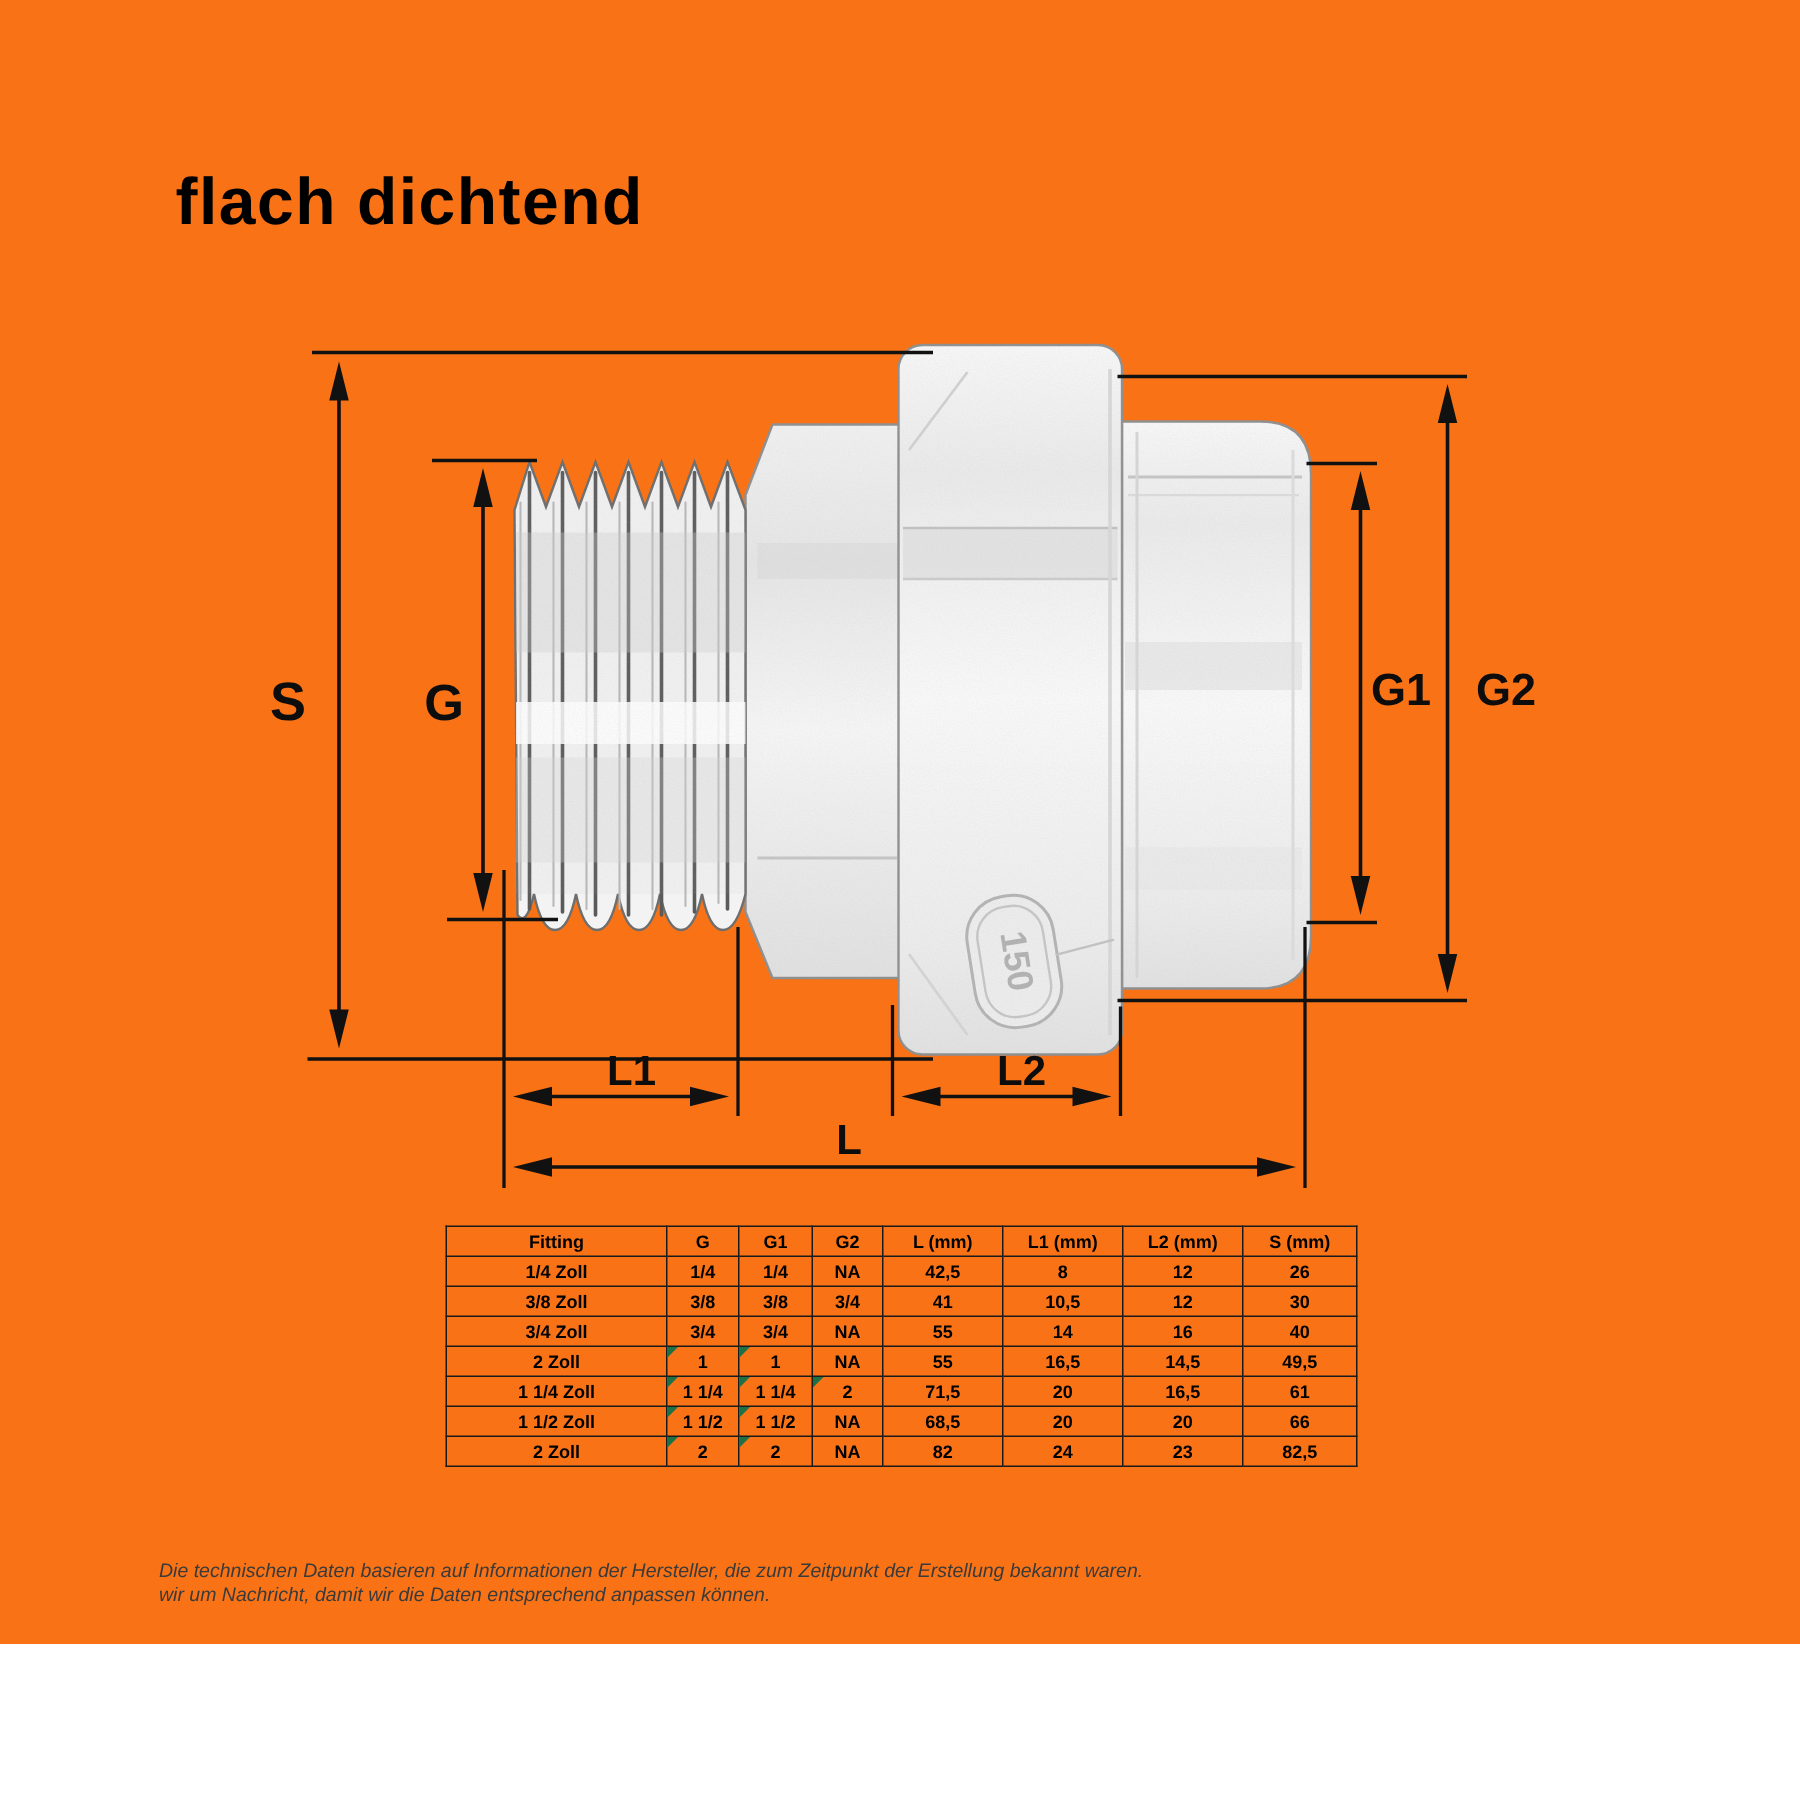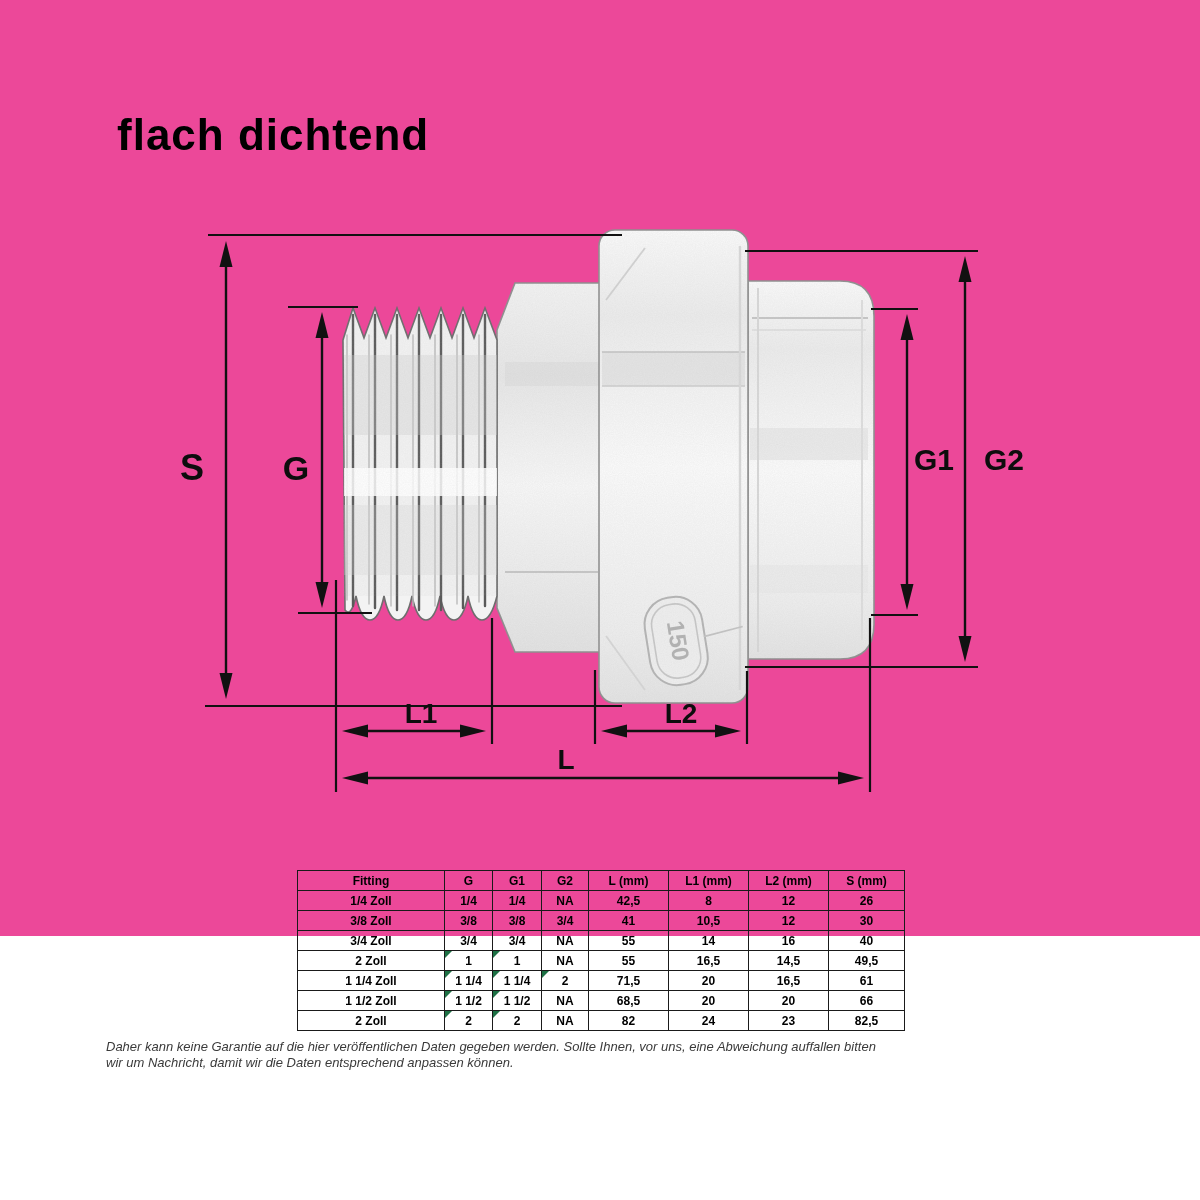--- a/index.html
+++ b/index.html
@@ -7,30 +7,30 @@
     --dim-line:#111111;
     --text-black:#000000;
     --disclaimer-gray:#3a3a3a;
   }
   html,body{margin:0;padding:0;}
   body{
     width:1200px;height:1200px;background:#ffffff;
     font-family:"Liberation Sans", sans-serif;
     position:relative;overflow:hidden;
   }
-  .page{position:absolute;left:0;top:0;width:1200px;height:936px;background:#ec4899;}
+  .page{position:absolute;left:0;top:0;width:1200px;height:1096px;background:#f97316;}
   .title{
     position:absolute;left:117px;top:110px;
     font-size:44px;font-weight:700;color:var(--text-black);
     letter-spacing:1px;white-space:nowrap;
   }
   .diagram-wrap{position:absolute;left:0;top:0;width:1200px;height:820px;}
   
   .spec-table{
-    position:absolute;left:297px;top:870px;
+    position:absolute;left:297px;top:817px;
     border-collapse:collapse;table-layout:fixed;
     font-size:12px;font-weight:700;color:#000;
   }
   .spec-table th,.spec-table td{
     border:1px solid #1a1a1a;
     height:19px;padding:0 2px;
     text-align:center;vertical-align:middle;
     position:relative;line-height:1;
     font-weight:700;
     overflow:hidden;white-space:nowrap;
@@ -317,17 +317,17 @@
           <td>NA</td>
           <td>82</td>
           <td>24</td>
           <td>23</td>
           <td>82,5</td>
         </tr>
       </tbody>
   </table>
 
   <div class="disclaimer">
-    <div>Daher kann keine Garantie auf die hier veröffentlichen Daten gegeben werden. Sollte Ihnen, vor uns, eine Abweichung auffallen bitten</div>
+    <div>Die technischen Daten basieren auf Informationen der Hersteller, die zum Zeitpunkt der Erstellung bekannt waren.</div>
     <div>wir um Nachricht, damit wir die Daten entsprechend anpassen können.</div>
   </div>
 
 </div>
 
 </body></html>

